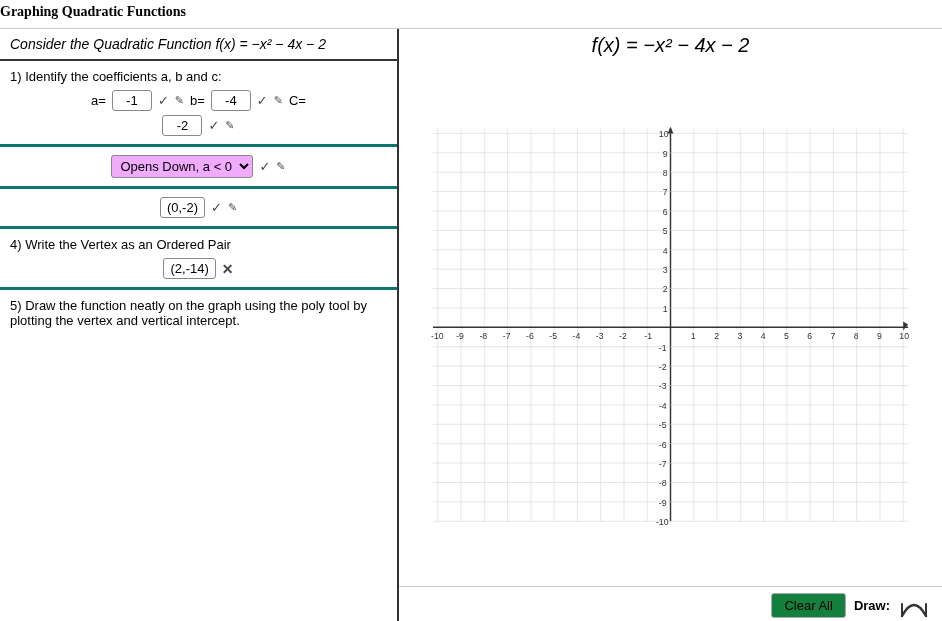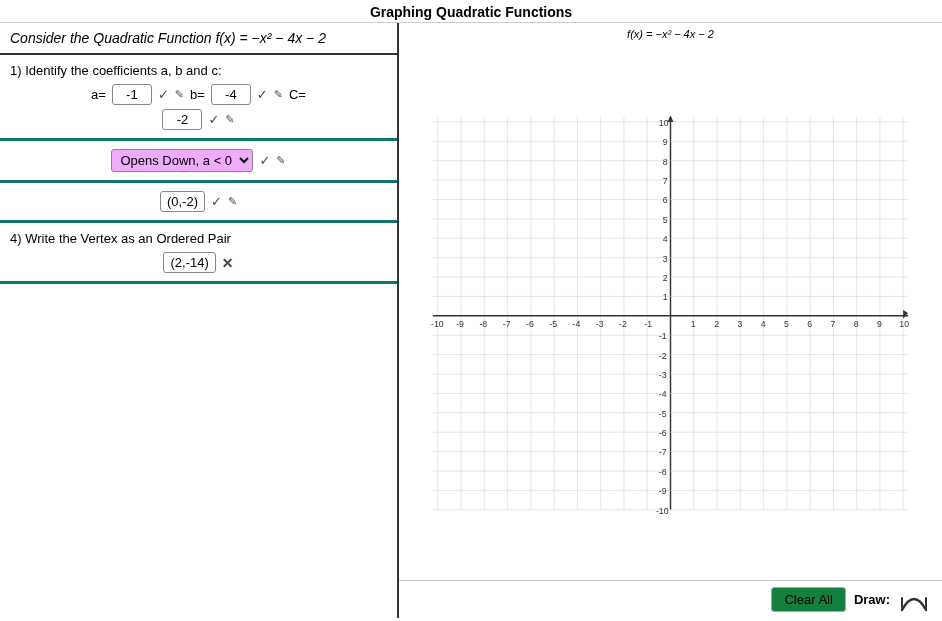--- a/index.html
+++ b/index.html
@@ -6,25 +6,26 @@
     body {
       font-family: Arial, sans-serif;
       font-size: 13px;
       background: #fff;
       width: 942px;
       height: 621px;
       overflow: hidden;
     }
 
     .page-header {
-      text-align: center;
+      text-align: left;
       font-size: 14px;
       font-weight: bold;
-      padding: 4px 0 2px;
+      padding: 4px 0 8px;
       border-bottom: 1px solid #ccc;
+      font-family: Liberation Serif, serif;
     }
 
     .main-container {
       display: flex;
       flex-direction: row;
       height: calc(621px - 26px);
     }
 
     
     .left-panel {
@@ -114,21 +115,21 @@
     .right-panel {
       flex: 1;
       display: flex;
       flex-direction: column;
       align-items: center;
       padding: 0;
       position: relative;
     }
 
     .graph-title {
-      font-size: 11px;
+      font-size: 20px;
       font-style: italic;
       padding: 5px 0 2px;
       text-align: center;
     }
 
     .graph-area {
       flex: 1;
       width: 100%;
       position: relative;
       overflow: hidden;
@@ -222,20 +223,23 @@
     </div>
 
     <div class="question-block">
       <div class="question-label">4) Write the Vertex as an Ordered Pair</div>
       <div class="answer-row">
         <span class="input-box">(2,-14)</span>
         <button class="x-btn">✕</button>
       </div>
     </div>
 
+    <div class="last-question">
+      <div>5) Draw the function neatly on the graph using the poly tool by plotting the vertex and vertical intercept.</div>
+    </div>
 
   </div>
 
   <div class="right-panel">
 
     <div class="graph-title">
       <span>f(x) = −x² − 4x − 2</span>
     </div>
 
     <div class="graph-area">

